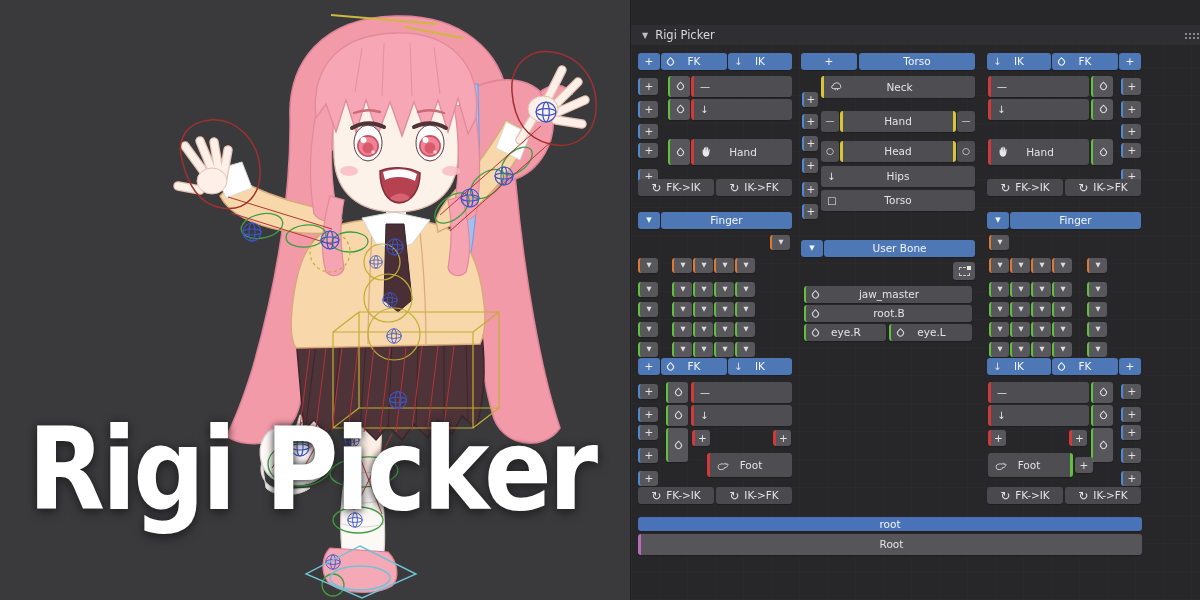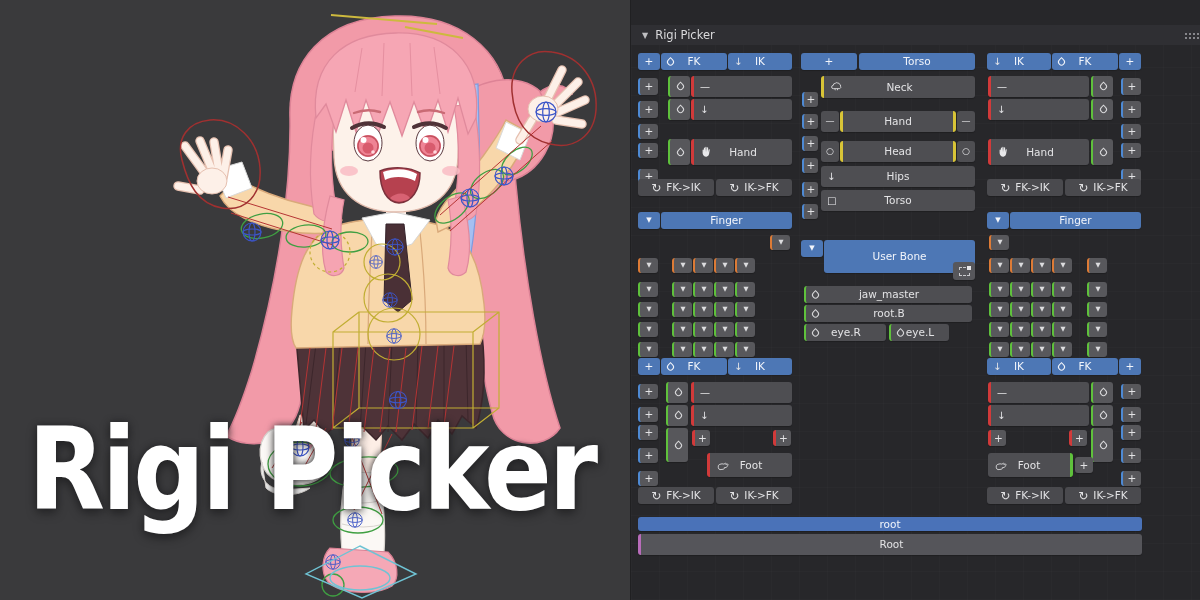--- a/index.html
+++ b/index.html
@@ -362,21 +362,21 @@
           <span>Hips</span>
         </div>
     <div class="btn bar" style="left:20px;top:137px;width:154px;height:21px">
           <span class="ico-l txt">□</span>
           <span>Torso</span>
         </div>
   </div>
 
   <div class="grp" style="left:170px;top:240px;width:174px;height:105px">
     <div class="btn hb" style="left:0;top:0;width:22px;height:17px;font-size:7px">▼</div>
-    <div class="btn hb" style="left:23px;top:0;width:151px;height:33px">User Bone</div>
+    <div class="btn hb" style="left:23px;top:0;width:151px;height:17px">User Bone</div>
     <div class="btn" style="left:152px;top:22px;width:22px;height:18px">
           <span class="boxsel">
             <i></i>
           </span>
         </div>
     <div class="btn bar acc-g" style="left:3px;top:46px;width:168px;height:17px">
           <span class="ico-l">
             <i class="drop"></i>
           </span>
           <span>jaw_master</span>
@@ -386,21 +386,21 @@
             <i class="drop"></i>
           </span>
           <span>root.B</span>
         </div>
     <div class="btn bar acc-g" style="left:3px;top:84px;width:82px;height:17px">
           <span class="ico-l">
             <i class="drop"></i>
           </span>
           <span>eye.R</span>
         </div>
-    <div class="btn bar acc-g" style="left:88px;top:84px;width:60px;height:17px">
+    <div class="btn bar acc-g" style="left:88px;top:84px;width:83px;height:17px">
           <span class="ico-l">
             <i class="drop"></i>
           </span>
           <span>eye.L</span>
         </div>
   </div>
 
   <div class="grp" style="left:356px;top:53px;width:154px;height:146px">
     <div class="btn hb" style="left:0;top:0;width:64px;height:17px">
           <span class="ico-l txt">↓</span>

